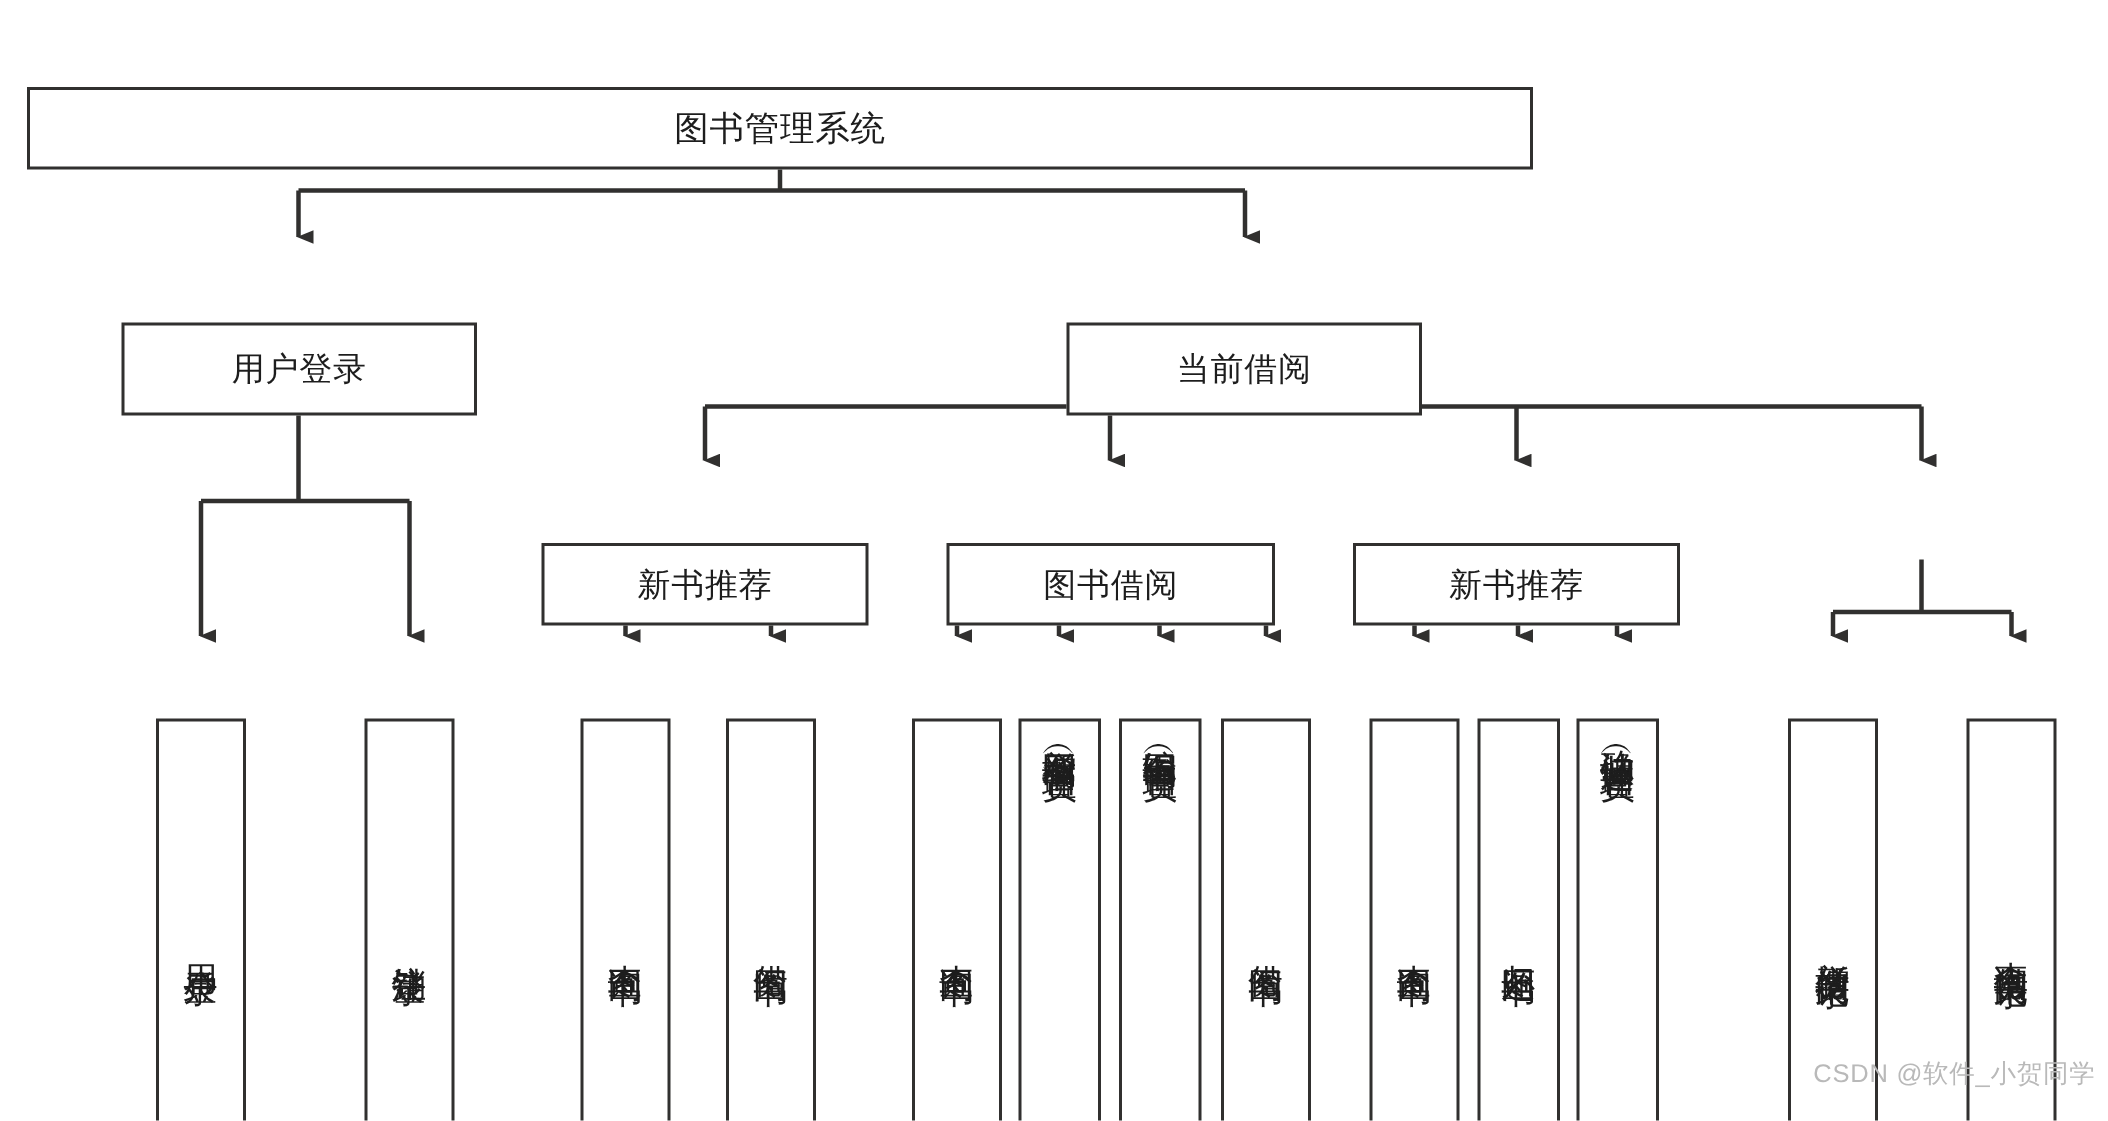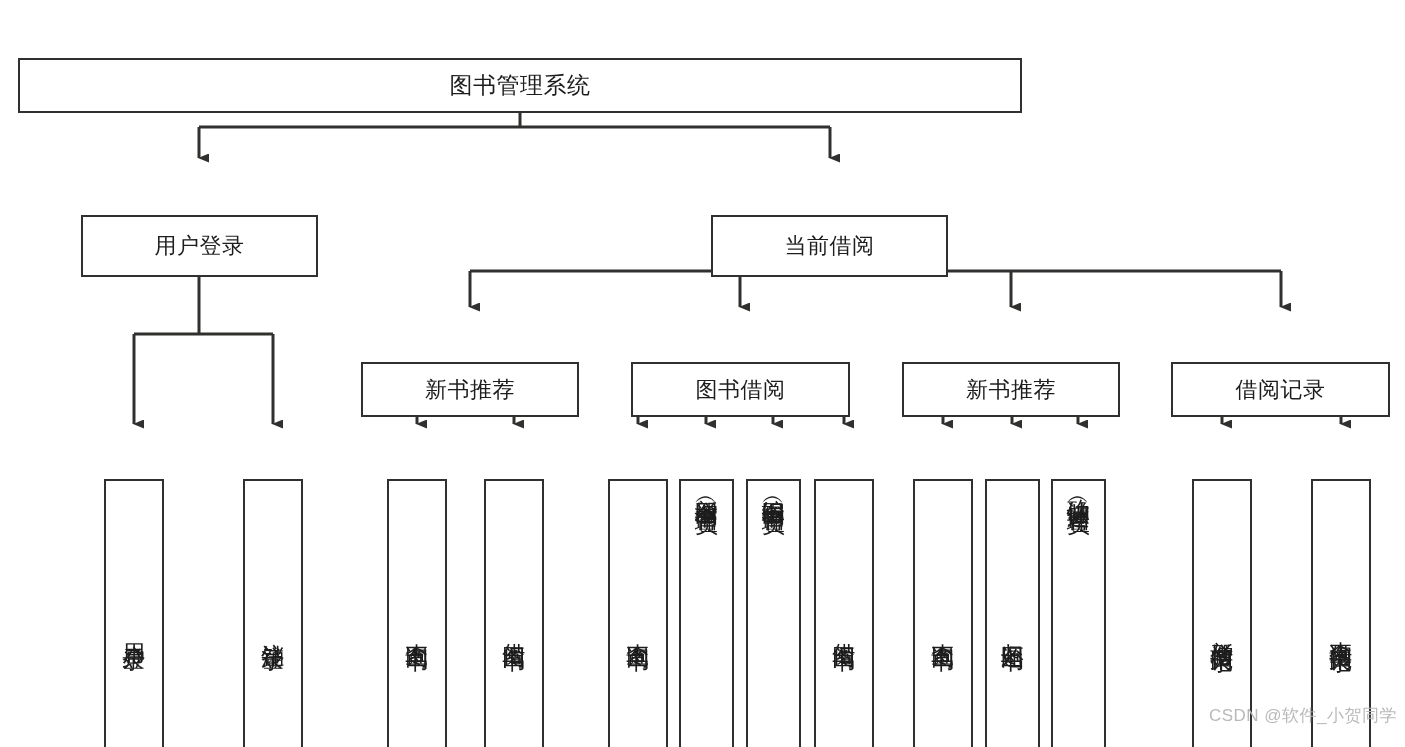--- a/index.html
+++ b/index.html
@@ -141,23 +141,20 @@
 
   <div class="node-box" id="node-l3-1" style="left: 631px; top: 318px; width: 219px; height: 55px;">
     <span class="node-label">图书借阅</span>
   </div>
   <div class="node-box" id="node-l3-0" style="left: 361px; top: 318px; width: 218px; height: 55px;">
     <span class="node-label">新书推荐</span>
   </div>
   <div class="node-box" id="node-l3-2" style="left: 902px; top: 318px; width: 218px; height: 55px;">
     <span class="node-label">新书推荐</span>
   </div>
-  <div class="node-box" id="node-l3-3" style="left: 1171px; top: 318px; width: 219px; height: 55px;">
-    <span class="node-label">借阅记录</span>
-  </div>
 
   <div class="node-box leaf centered" id="node-leaf-0" style="left: 104px; top: 435px; width: 60px; height: 299px;">
     <span class="node-label">用户登录</span>
   </div>
   <div class="node-box leaf centered" id="node-leaf-1" style="left: 243px; top: 435px; width: 60px; height: 299px;">
     <span class="node-label">注销登录</span>
   </div>
   <div class="node-box leaf centered" id="node-leaf-2" style="left: 387px; top: 435px; width: 60px; height: 299px;">
     <span class="node-label">查询图书</span>
   </div>

